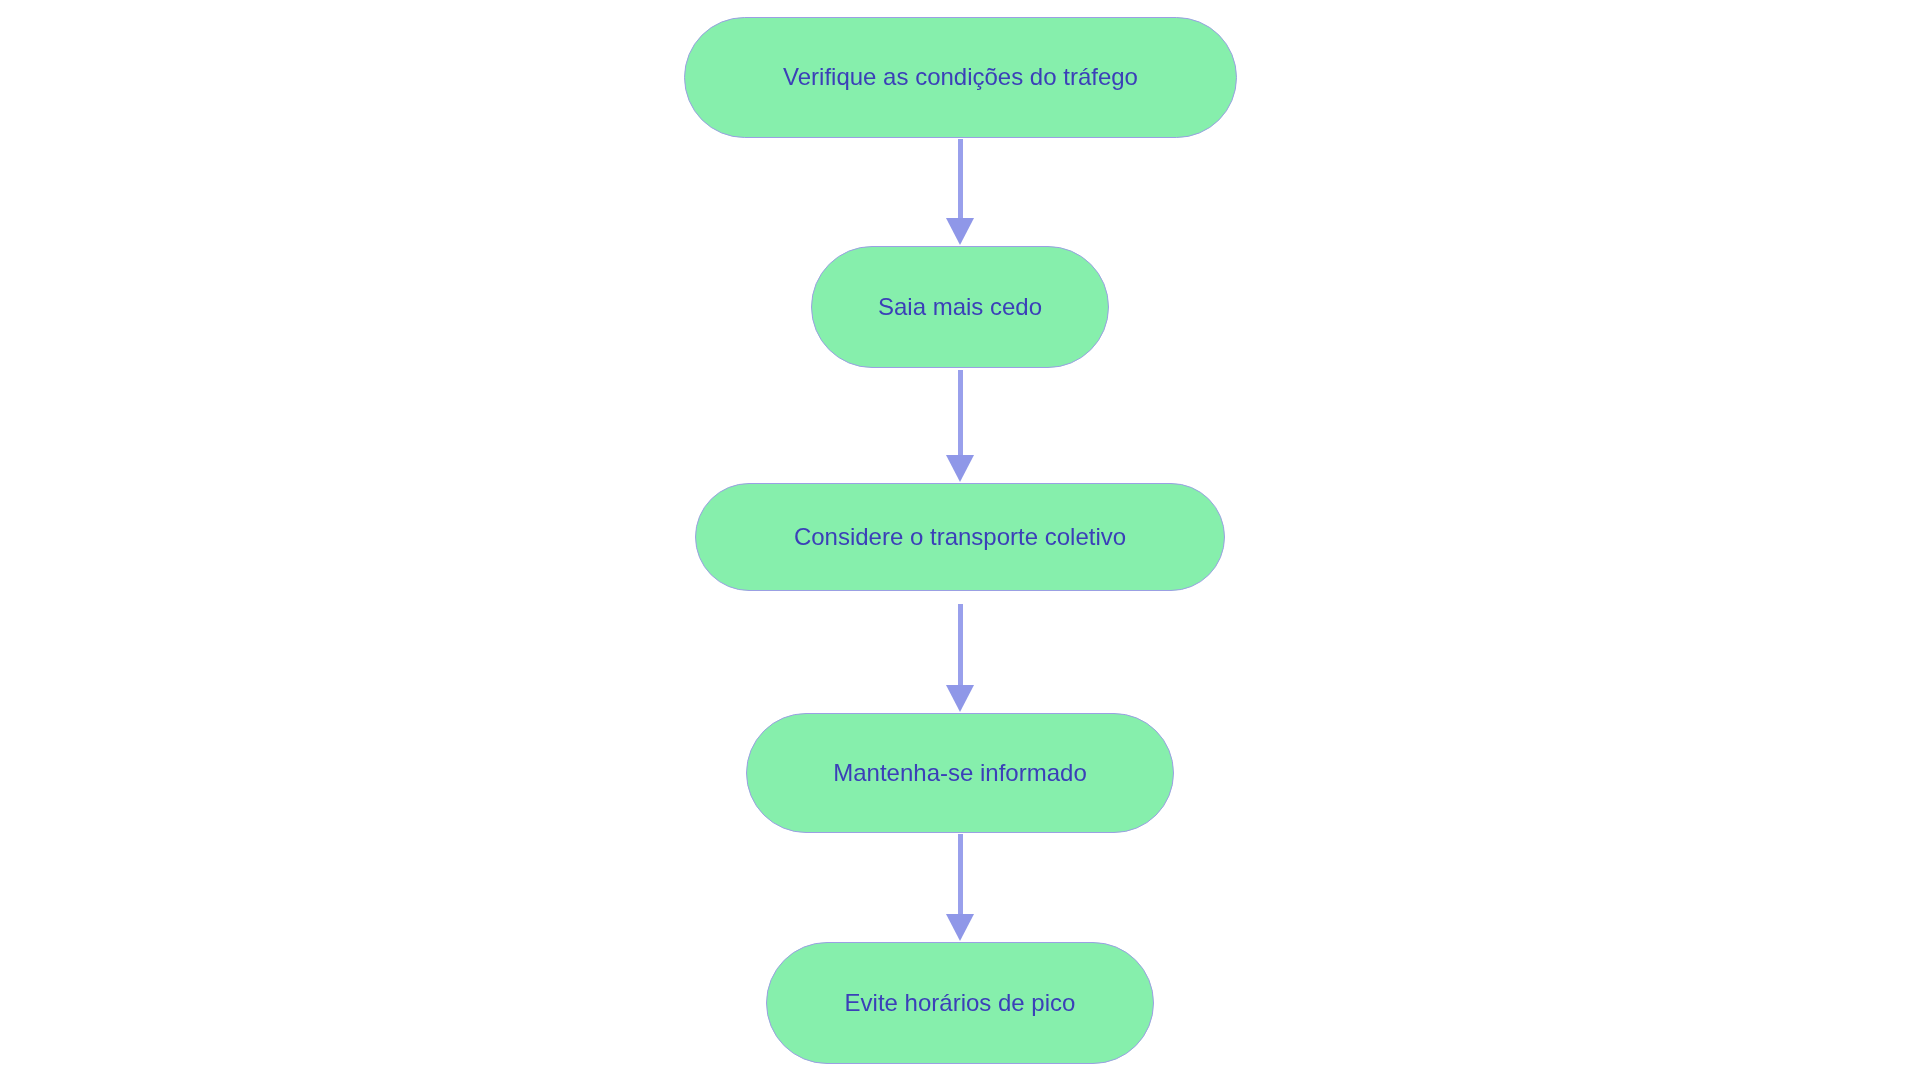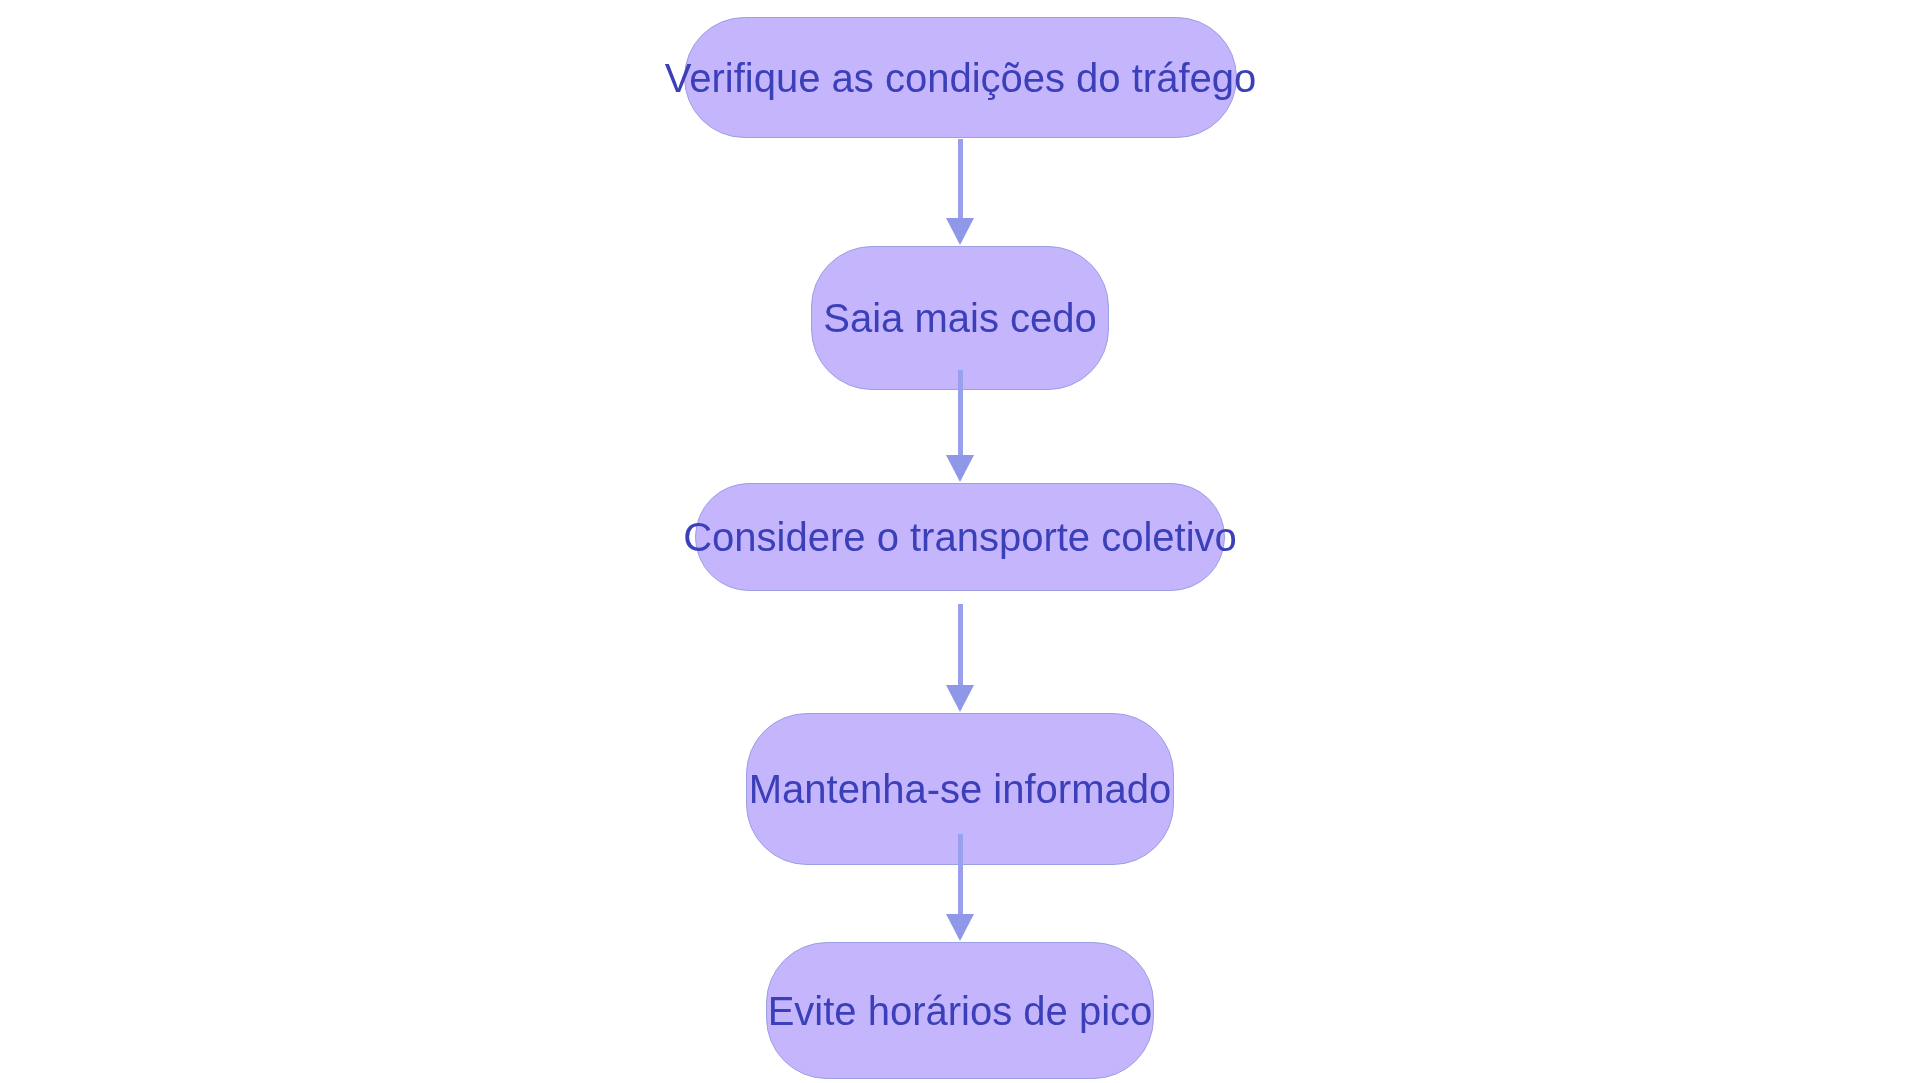--- a/index.html
+++ b/index.html
@@ -14,34 +14,34 @@
     background: #ffffff;
     overflow: hidden;
     font-family: "Liberation Sans", sans-serif;
   }
   .node {
     position: absolute;
     box-sizing: border-box;
     display: flex;
     align-items: center;
     justify-content: center;
-    background: #c4b5fd;
+    background: #86efac;
     border: 1.5px solid #9ba0e3;
     border-radius: 61px;
     color: #3b3fb8;
-    font-size: 40px;
+    font-size: 24px;
     line-height: 1.2;
     text-align: center;
     white-space: nowrap;
   }
   .node.n1 { left: 684px; top: 17px;  width: 553px; height: 121px; }
-  .node.n2 { left: 811px; top: 246px; width: 298px; height: 144px; }
+  .node.n2 { left: 811px; top: 246px; width: 298px; height: 122px; }
   .node.n3 { left: 695px; top: 483px; width: 530px; height: 108px; }
-  .node.n4 { left: 746px; top: 713px; width: 428px; height: 152px; }
-  .node.n5 { left: 766px; top: 942px; width: 388px; height: 137px; }
+  .node.n4 { left: 746px; top: 713px; width: 428px; height: 120px; }
+  .node.n5 { left: 766px; top: 942px; width: 388px; height: 122px; }
 
   .arrow {
     position: absolute;
     left: 945px;
     width: 30px;
     display: flex;
     flex-direction: column;
     align-items: center;
   }
   .arrow .line {

